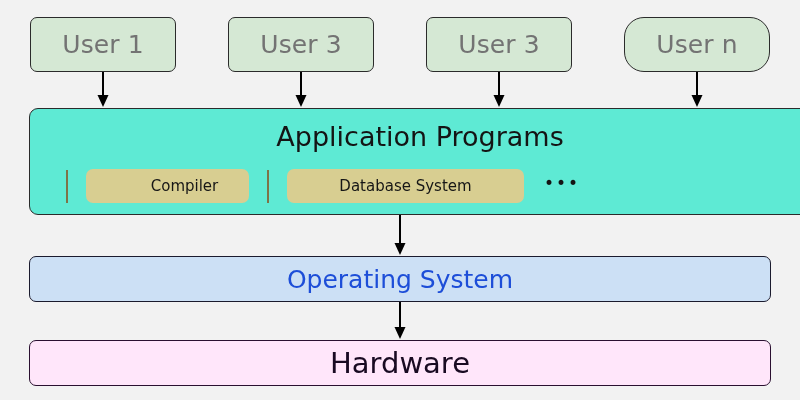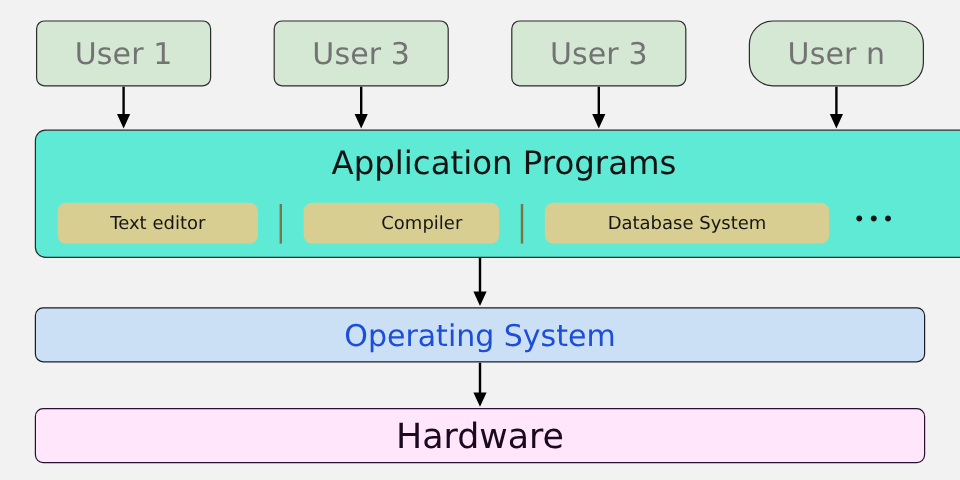--- a/index.html
+++ b/index.html
@@ -187,23 +187,20 @@
   <div class="arrow" style="left:690px; top:72px;">
     <svg width="14" height="36" viewBox="0 0 14 36" aria-hidden="true">
       <line x1="7" y1="0" x2="7" y2="25" stroke="#000" stroke-width="2"></line>
       <polygon points="7,35 1.5,23 12.5,23" fill="#000"></polygon>
     </svg>
   </div>
 
   <div id="app-band">
     <div id="app-title">Application Programs</div>
     <div id="app-chips">
-      <div class="chip" id="chip-text-editor">
-        <span>Text editor</span>
-      </div>
       <div class="chip-divider"></div>
       <div class="chip" id="chip-compiler">
         <span>Compiler</span>
       </div>
       <div class="chip-divider"></div>
       <div class="chip" id="chip-database">
         <span>Database System</span>
       </div>
       <div id="chip-ellipsis">•••</div>
     </div>

